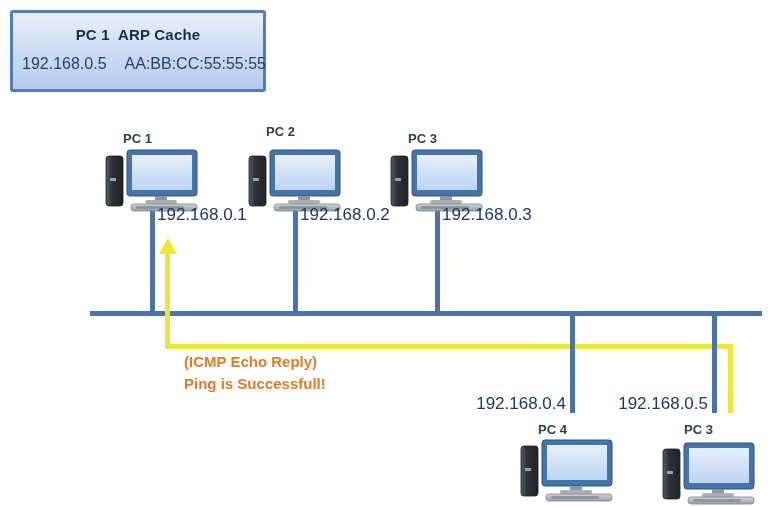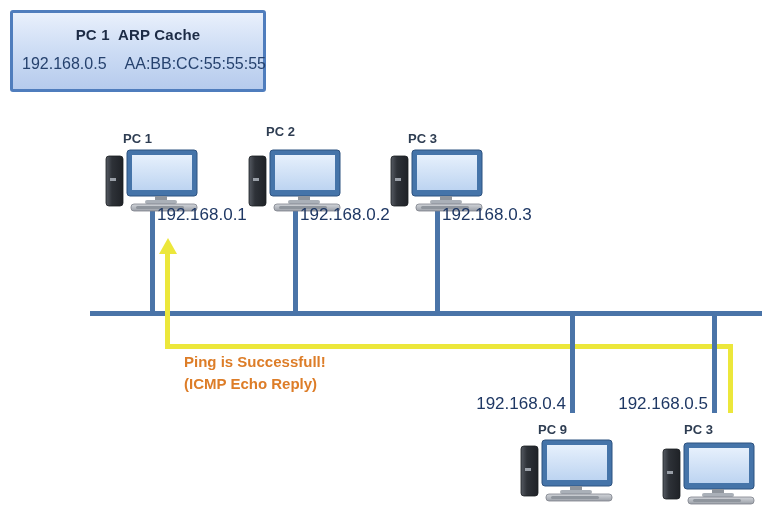--- a/index.html
+++ b/index.html
@@ -127,21 +127,21 @@
     <rect x="24" y="2" width="70" height="46" rx="3" fill="#4574a9" stroke="#2d5280" stroke-width="1"></rect>
     <rect x="29" y="7" width="60" height="35" fill="url(#scr)"></rect>
     <rect x="52" y="48" width="12" height="5" fill="#8f959d"></rect>
     <rect x="42" y="52" width="32" height="4" rx="2" fill="#aab0b8"></rect>
     <rect x="28" y="56" width="66" height="7" rx="3" fill="url(#kbd)" stroke="#7d828a" stroke-width="0.8"></rect>
     <rect x="33" y="58" width="48" height="3" rx="1.5" fill="#8f959d"></rect>
   </svg>
   <div class="ip-label" style="left:442px;top:205px;">192.168.0.3</div>
 
   <div class="ip-label ip-right" style="left:466px;top:394px;">192.168.0.4</div>
-  <div class="pc-label" style="left:538px;top:422px;">PC 9</div>
+  <div class="pc-label" style="left:538px;top:422px;">PC 4</div>
   <svg class="pc-icon" style="left:518px;top:438px;" viewBox="0 0 100 64">
     <rect x="3" y="8" width="17" height="50" rx="3" fill="url(#twr)" stroke="#1b1e22" stroke-width="0.8"></rect>
     <rect x="7" y="30" width="6" height="3" fill="#9aa0a8"></rect>
     <rect x="24" y="2" width="70" height="46" rx="3" fill="#4574a9" stroke="#2d5280" stroke-width="1"></rect>
     <rect x="29" y="7" width="60" height="35" fill="url(#scr)"></rect>
     <rect x="52" y="48" width="12" height="5" fill="#8f959d"></rect>
     <rect x="42" y="52" width="32" height="4" rx="2" fill="#aab0b8"></rect>
     <rect x="28" y="56" width="66" height="7" rx="3" fill="url(#kbd)" stroke="#7d828a" stroke-width="0.8"></rect>
     <rect x="33" y="58" width="48" height="3" rx="1.5" fill="#8f959d"></rect>
   </svg>
@@ -153,17 +153,17 @@
     <rect x="7" y="30" width="6" height="3" fill="#9aa0a8"></rect>
     <rect x="24" y="2" width="70" height="46" rx="3" fill="#4574a9" stroke="#2d5280" stroke-width="1"></rect>
     <rect x="29" y="7" width="60" height="35" fill="url(#scr)"></rect>
     <rect x="52" y="48" width="12" height="5" fill="#8f959d"></rect>
     <rect x="42" y="52" width="32" height="4" rx="2" fill="#aab0b8"></rect>
     <rect x="28" y="56" width="66" height="7" rx="3" fill="url(#kbd)" stroke="#7d828a" stroke-width="0.8"></rect>
     <rect x="33" y="58" width="48" height="3" rx="1.5" fill="#8f959d"></rect>
   </svg>
 
   <div class="ping-note">
+    <div>(ICMP Echo Reply)</div>
     <div>Ping is Successfull!</div>
-    <div>(ICMP Echo Reply)</div>
   </div>
 
 </div>
 
 </body></html>

